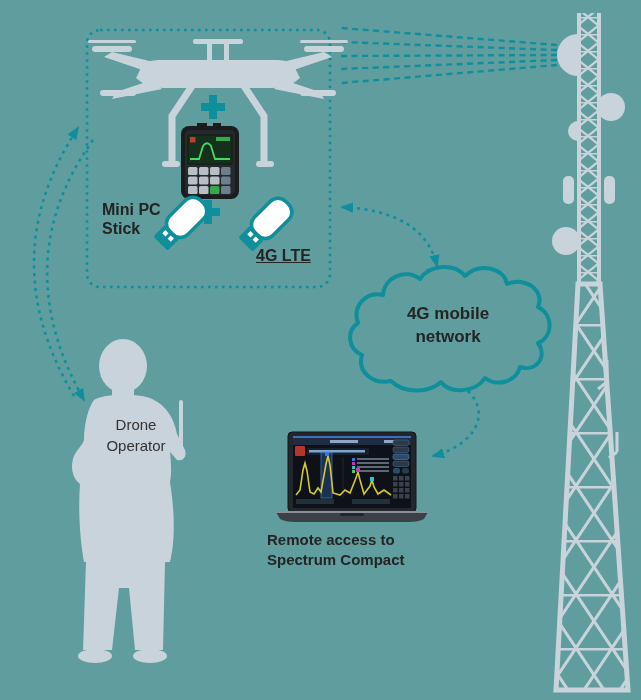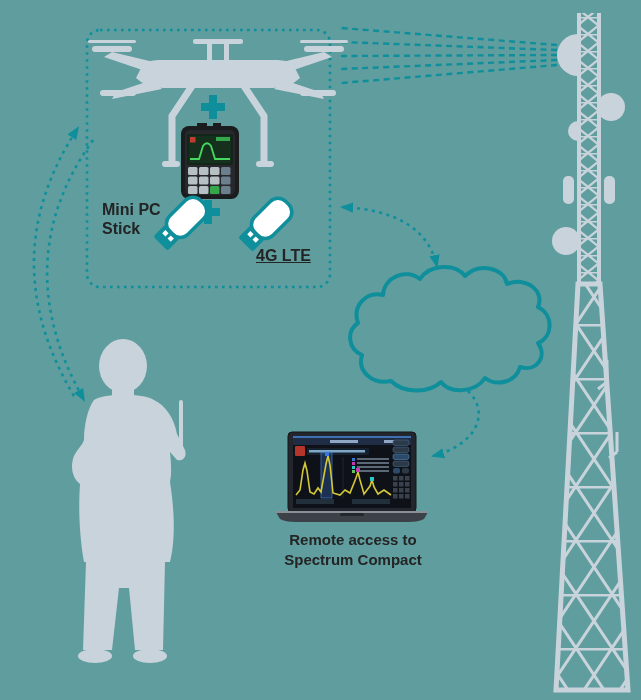--- a/index.html
+++ b/index.html
@@ -6,21 +6,21 @@
   .canvas{position:relative;width:641px;height:700px;background:#5f9d9e;overflow:hidden;
           font-family:"Liberation Sans", sans-serif;}
   .art{position:absolute;left:0;top:0;}
   .label{position:absolute;color:#242424;white-space:pre-line;}
   .lbl-bold{font-weight:bold;}
   #mini-pc-label{left:102px;top:200px;font-size:16px;line-height:1.2;}
   #lte-label{left:256px;top:247px;font-size:16px;text-decoration:underline;}
   #cloud-label{left:382px;top:303px;width:132px;text-align:center;font-size:17px;line-height:1.35;}
   #operator-label{left:88px;top:414px;width:96px;text-align:center;font-size:15px;line-height:1.4;
                   font-weight:400;color:#333;}
-  #laptop-caption{left:267px;top:530px;width:172px;text-align:center;font-size:15px;line-height:1.3;}
+  #laptop-caption{left:267px;top:530px;width:172px;font-size:15px;line-height:1.3;}
 </style>
 </head>
 <body>
 
 <div class="canvas">
 
 <svg class="art" width="641" height="700" viewBox="0 0 641 700">
   <defs>
     <marker id="ah" viewBox="0 0 10 8" refX="8.5" refY="4" markerWidth="13" markerHeight="11" orient="auto-start-reverse" markerUnits="userSpaceOnUse">
       <path d="M0,0 L10,4 L0,8 Z" fill="#0f8f9b"></path>
@@ -207,16 +207,20 @@
 
     <path d="M276,512 L428,512 L424,519 Q419,522 408,522 L296,522 Q285,522 280,519 Z" fill="#3c4147"></path>
     <rect x="276" y="511" width="152" height="2" fill="#8a9097"></rect>
     <rect x="340" y="513" width="24" height="3" rx="1.5" fill="#23262b"></rect>
   </g>
 </svg>
 
 <div class="label lbl-bold" id="mini-pc-label">Mini PC
 Stick</div>
 <div class="label lbl-bold" id="lte-label">4G LTE</div>
+<div class="label lbl-bold" id="cloud-label">4G mobile
+network</div>
+<div class="label" id="operator-label">Drone
+Operator</div>
 <div class="label lbl-bold" id="laptop-caption">Remote access to
 Spectrum Compact</div>
 
 </div>
 
 </body></html>

